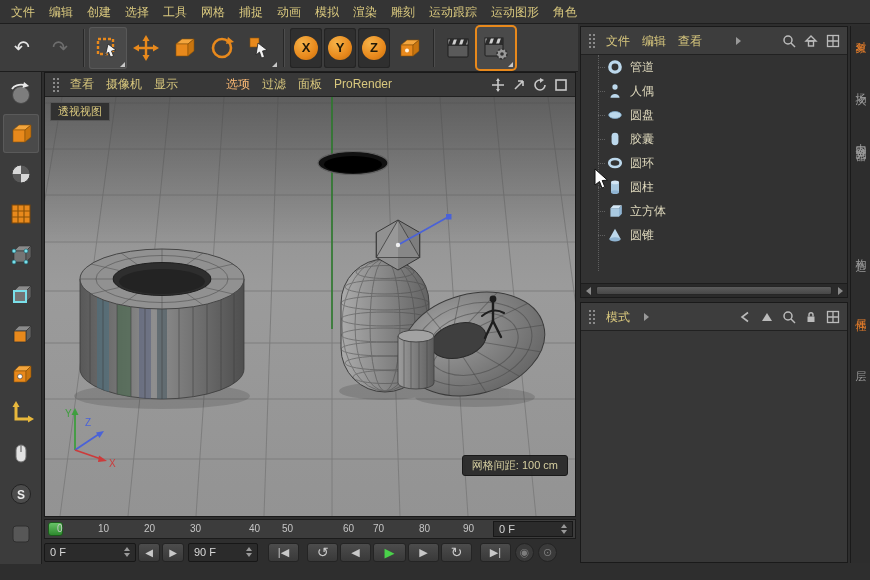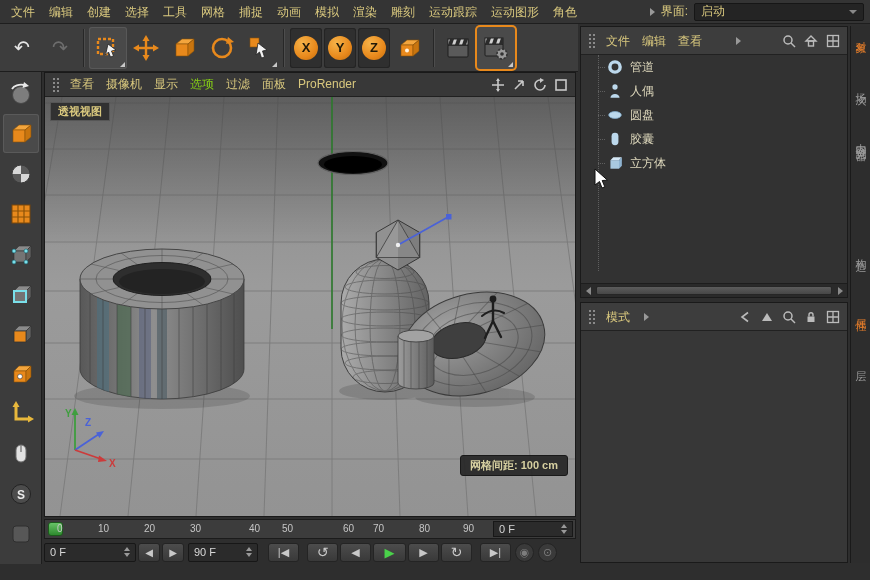--- a/index.html
+++ b/index.html
@@ -46,27 +46,27 @@
   .lp-btn { width:36px; height:39px; display:flex; align-items:center; justify-content:center;
             border-radius:3px; margin-bottom:1px; }
   .lp-btn.sel { background:#4a4a4a; box-shadow:inset 0 0 0 1px #5a5a5a; }
 
   
   .viewport { position:absolute; left:44px; top:72px; width:532px; height:445px; background:#2f2f2f;
               border:1px solid #191919; }
   .vp-menu { height:24px; background:#383838; border-bottom:1px solid #202020; display:flex;
              align-items:center; padding:0 4px; }
   .vp-menu .mi { font-size:12px; line-height:23px; padding:0 6px; }
-  .vp-menu .mi.hot { color:#84cc16; }
+  .vp-menu .mi.hot { color:#fdba74;margin-left:36px; }
   .grip { width:9px; height:15px; margin:0 3px;
           background-image:radial-gradient(circle, #8a8a8a 1px, transparent 1.3px);
           background-size:4px 4px; }
   .vp-navs { margin-left:auto; display:flex; gap:5px; padding-right:2px; }
   .vp-nav { width:16px; height:16px; display:flex; align-items:center; justify-content:center; }
-  .vp-canvas { position:absolute; left:0; top:24px; right:0; bottom:0; overflow:hidden;font-weight:bold; }
+  .vp-canvas { position:absolute; left:0; top:24px; right:0; bottom:0; overflow:hidden; }
   .vp-canvas svg.scene { position:absolute; left:0; top:0; width:100%; height:100%; }
   .vp-label { position:absolute; left:5px; top:5px; background:rgba(42,42,42,.88); color:#d9c87e;
               border:1px solid #565656; padding:1px 7px; font-size:11px; }
   .grid-box { position:absolute; right:7px; bottom:40px; background:rgba(38,38,38,.92);
               border:1px solid #191919; border-radius:3px; padding:2px 9px; color:#d6cfa0; font-size:11px; }
   .axis-gizmo { position:absolute; left:12px; bottom:48px; }
 
   
   .timeline { position:absolute; left:44px; top:519px; width:532px; height:20px; background:#3c3c3c;
               border:1px solid #1b1b1b; }
@@ -149,28 +149,20 @@
     <span class="mi">工具</span>
     <span class="mi">网格</span>
     <span class="mi">捕捉</span>
     <span class="mi">动画</span>
     <span class="mi">模拟</span>
     <span class="mi">渲染</span>
     <span class="mi">雕刻</span>
     <span class="mi">运动跟踪</span>
     <span class="mi">运动图形</span>
     <span class="mi">角色</span>
-    <div class="menubar-right">
-      <span class="submenu-arrow"></span>
-      <span class="iface-label">界面:</span>
-      <div class="iface-select">
-        <span>启动</span>
-        <span class="dd-arrow"></span>
-      </div>
-    </div>
   </div>
 
   <div class="toolbar">
     <div class="tb-btn glyph-btn" style="color:#e6e6e6;">↶</div>
     <div class="tb-btn glyph-btn" style="color:#6d6d6d;">↷</div>
     <div class="tb-sep"></div>
 
     <div class="tb-btn raised">
       <svg width="26" height="26" viewBox="0 0 26 26">
         <rect x="3" y="4" width="15" height="15" fill="none" stroke="#e8891c" stroke-width="2.4" stroke-dasharray="3 2"></rect>
@@ -710,25 +702,46 @@
         <span>圆盘</span>
       </div>
       <div class="om-row">
         <svg class="obj-icon" viewBox="0 0 14 14">
             <rect x="4" y="1.5" width="6" height="11" rx="3" fill="#bcd8ec"></rect>
           </svg>
         <span>胶囊</span>
       </div>
       <div class="om-row">
         <svg class="obj-icon" viewBox="0 0 14 14">
+            <ellipse cx="7" cy="7" rx="5" ry="3.5" fill="none" stroke="#bcd8ec" stroke-width="2.4"></ellipse>
+          </svg>
+        <span>圆环</span>
+      </div>
+      <div class="om-row">
+        <svg class="obj-icon" viewBox="0 0 14 14">
+            <rect x="3.5" y="3" width="7" height="8.5" fill="#a9c9e0"></rect>
+            <ellipse cx="7" cy="3" rx="3.5" ry="1.6" fill="#d4e7f5"></ellipse>
+            <ellipse cx="7" cy="11.5" rx="3.5" ry="1.6" fill="#8fb4d2"></ellipse>
+          </svg>
+        <span>圆柱</span>
+      </div>
+      <div class="om-row">
+        <svg class="obj-icon" viewBox="0 0 14 14">
             <polygon points="3,4.5 5.5,2 13,2 10.5,4.5" fill="#d4e7f5"></polygon>
             <rect x="3" y="4.5" width="7.5" height="7.5" fill="#a9c9e0"></rect>
             <polygon points="10.5,4.5 13,2 13,9.5 10.5,12" fill="#8fb4d2"></polygon>
           </svg>
         <span>立方体</span>
+      </div>
+      <div class="om-row">
+        <svg class="obj-icon" viewBox="0 0 14 14">
+            <polygon points="7,1.5 12,10.5 2,10.5" fill="#bcd8ec"></polygon>
+            <ellipse cx="7" cy="10.8" rx="5" ry="1.8" fill="#8fb4d2"></ellipse>
+          </svg>
+        <span>圆锥</span>
       </div>
     </div>
     <div class="om-hscroll">
       <span class="hs-arrow hs-left">
           <span></span>
         </span>
       <span class="hs-thumb"></span>
       <span class="hs-arrow hs-right">
           <span></span>
         </span>

